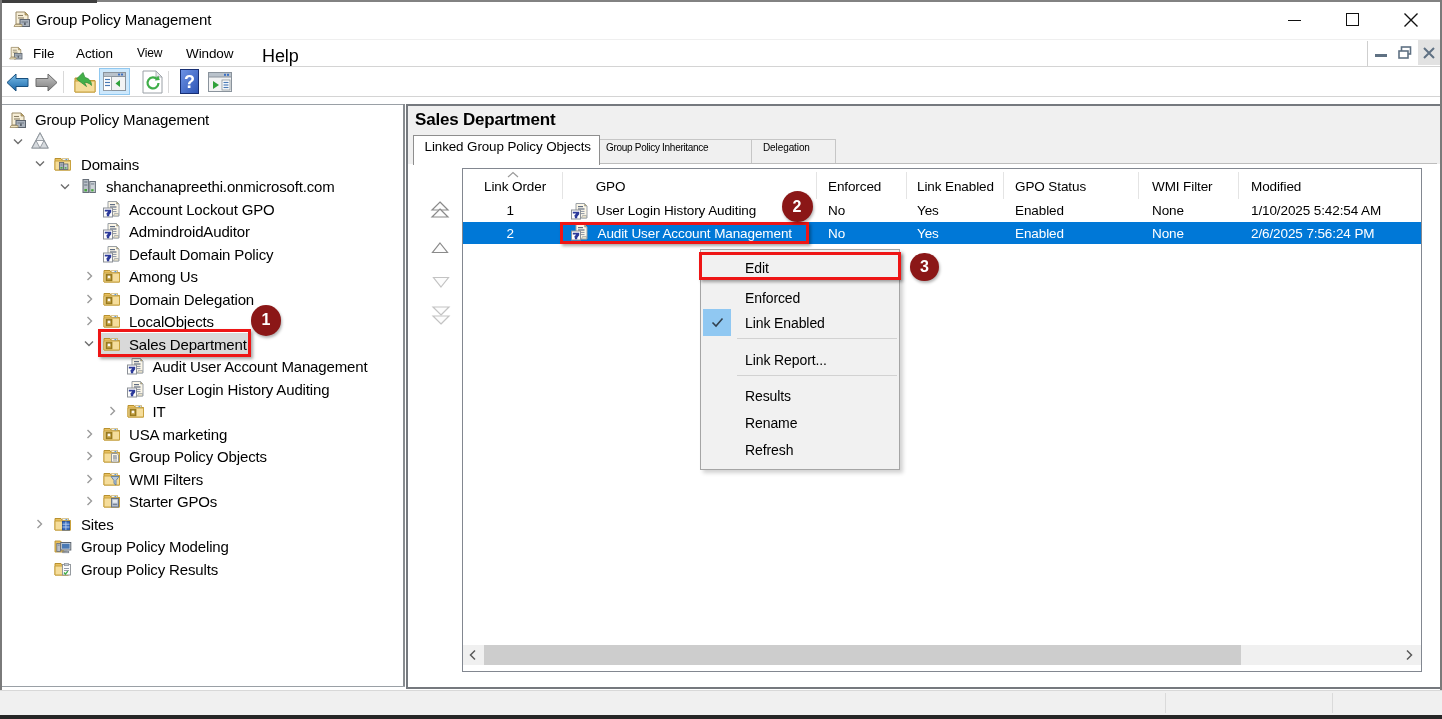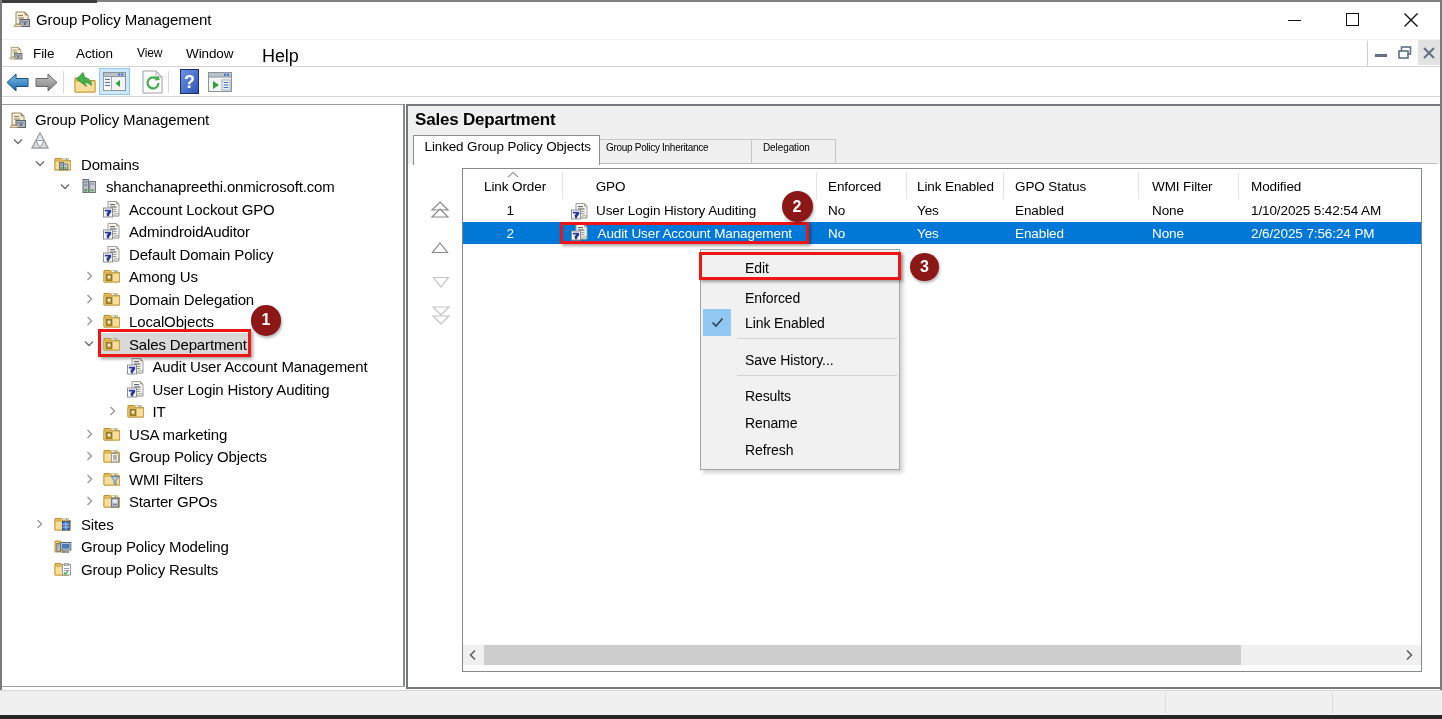--- a/index.html
+++ b/index.html
@@ -480,21 +480,21 @@
 <svg style="position:absolute;left:468px;top:648.5px" width="10" height="12" viewBox="0 0 10 12">
       <path d="M7 1.5 L2.5 6 L7 10.5" fill="none" stroke="#5a5a5a" stroke-width="1.5"></path>
     </svg>
 <svg style="position:absolute;left:1404px;top:648.5px" width="10" height="12" viewBox="0 0 10 12">
       <path d="M3 1.5 L7.5 6 L3 10.5" fill="none" stroke="#5a5a5a" stroke-width="1.5"></path>
     </svg>
 <div class="abs" style="left:700px;top:249px;width:200px;height:221px;background:#f1f1f1;border:1px solid #a5a5a5;box-shadow:3px 3px 4px rgba(0,0,0,0.18)"></div>
 <div class="txt" style="left:745px;top:259.8px;font-size:14px">Edit</div>
 <div class="txt" style="left:745px;top:289.8px;font-size:14px">Enforced</div>
 <div class="txt" style="left:745px;top:315.3px;font-size:14px">Link Enabled</div>
-<div class="txt" style="left:745px;top:351.8px;font-size:14px">Save History...</div>
+<div class="txt" style="left:745px;top:351.8px;font-size:14px">Link Report...</div>
 <div class="txt" style="left:745px;top:387.8px;font-size:14px">Results</div>
 <div class="txt" style="left:745px;top:414.8px;font-size:14px">Rename</div>
 <div class="txt" style="left:745px;top:441.8px;font-size:14px">Refresh</div>
 <div class="abs" style="left:703px;top:309px;width:28px;height:27px;background:#90c8f2"></div>
 <svg style="position:absolute;left:711px;top:317px" width="13" height="11" viewBox="0 0 13 11">
       <path d="M1.5 5.5 L5 9 L11.5 1.5" fill="none" stroke="#32404e" stroke-width="1.6"></path>
     </svg>
 <div class="abs" style="left:737px;top:338px;width:160px;height:1px;background:#d2d2d2"></div>
 <div class="abs" style="left:737px;top:375px;width:160px;height:1px;background:#d2d2d2"></div>
 <div class="abs" style="left:98px;top:329px;width:153px;height:28px;border:3px solid #ee1515;box-shadow:2px 2px 3px rgba(0,0,0,0.35)"></div>

